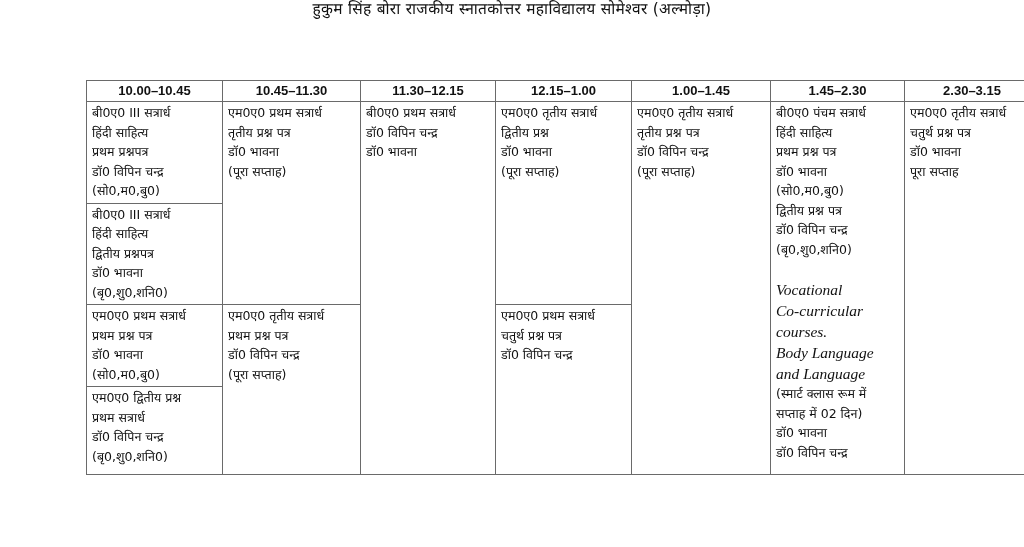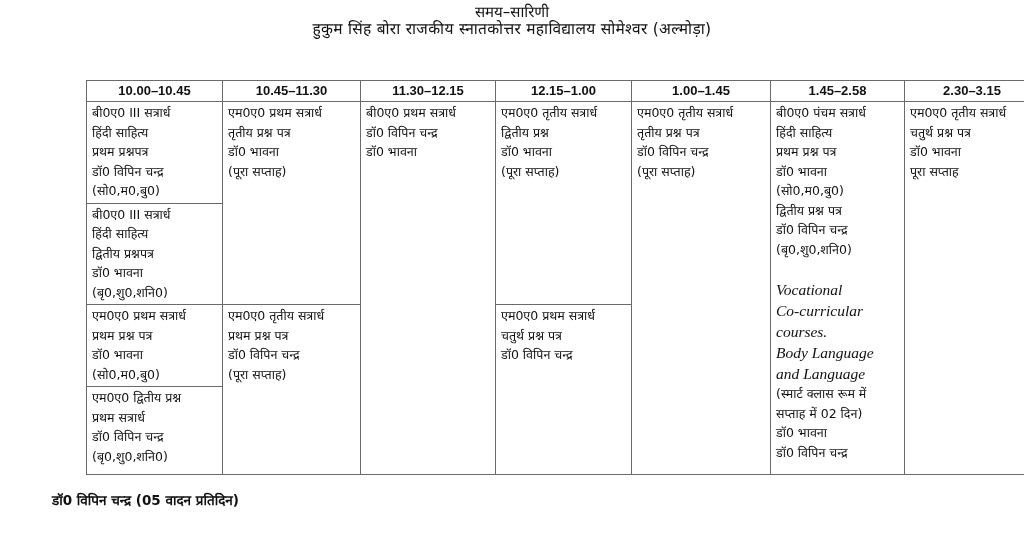--- a/index.html
+++ b/index.html
@@ -31,42 +31,41 @@
   .cell .en { font-family: "Liberation Serif", serif; font-size: 15.5px; line-height: 21px; font-style: italic; }
   .cell .gap { height: 20px; display: block; }
 
   .footer { position: absolute; left: 52px; top: 489px; }
   .footer div { font-size: 13.5px; line-height: 22px; font-weight: bold; }
 </style>
 </head>
 <body>
 
 <div class="titles">
-  <div class="t1">समय–सारिणी</div>
   <div class="t3">हुकुम सिंह बोरा राजकीय स्नातकोत्तर महाविद्यालय सोमेश्वर (अल्मोड़ा)</div>
 </div>
 
 <table class="tt">
   <colgroup>
     <col style="width:136px">
       <col style="width:138px">
       <col style="width:135px">
       <col style="width:136px">
       <col style="width:139px">
       <col style="width:134px">
       <col style="width:135px">
   </colgroup>
   <thead>
     <tr>
       <th>10.00–10.45</th>
       <th>10.45–11.30</th>
       <th>11.30–12.15</th>
       <th>12.15–1.00</th>
       <th>1.00–1.45</th>
-      <th>1.45–2.58</th>
+      <th>1.45–2.30</th>
       <th>2.30–3.15</th>
     </tr>
   </thead>
   <tbody>
 
     <tr style="height:100px">
       <td>
         <div class="cell">
           <span class="ln">बी0ए0 III सत्रार्ध</span>
           <span class="ln">हिंदी साहित्य</span>
@@ -183,14 +182,13 @@
           <span class="ln">प्रथम सत्रार्ध</span>
           <span class="ln">डॉ0 विपिन चन्द्र</span>
           <span class="ln">(बृ0,शु0,शनि0)</span>
         </div>
       </td>
     </tr>
   </tbody>
 </table>
 
 <div class="footer">
-  <div>डॉ0 विपिन चन्द्र (05 वादन प्रतिदिन)</div>
 </div>
 
 </body></html>

